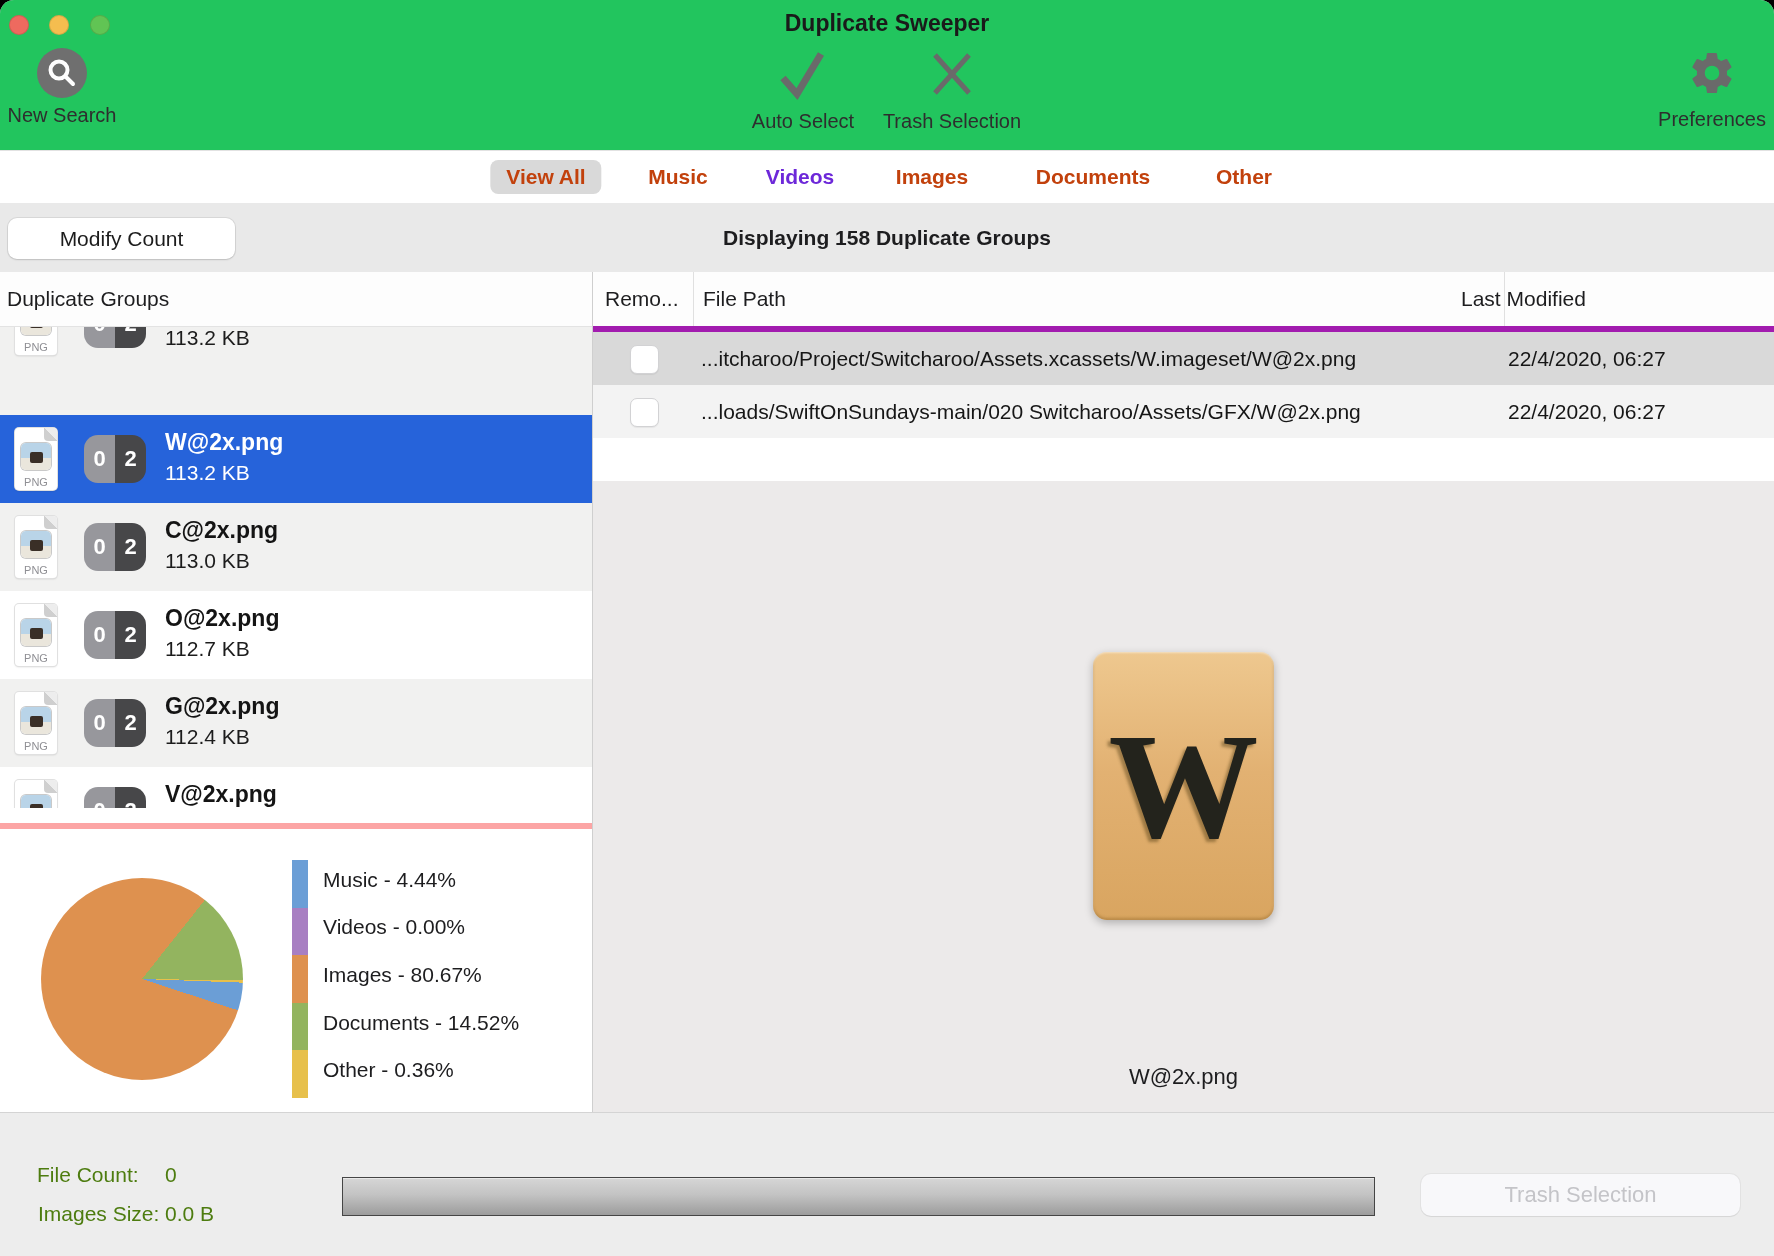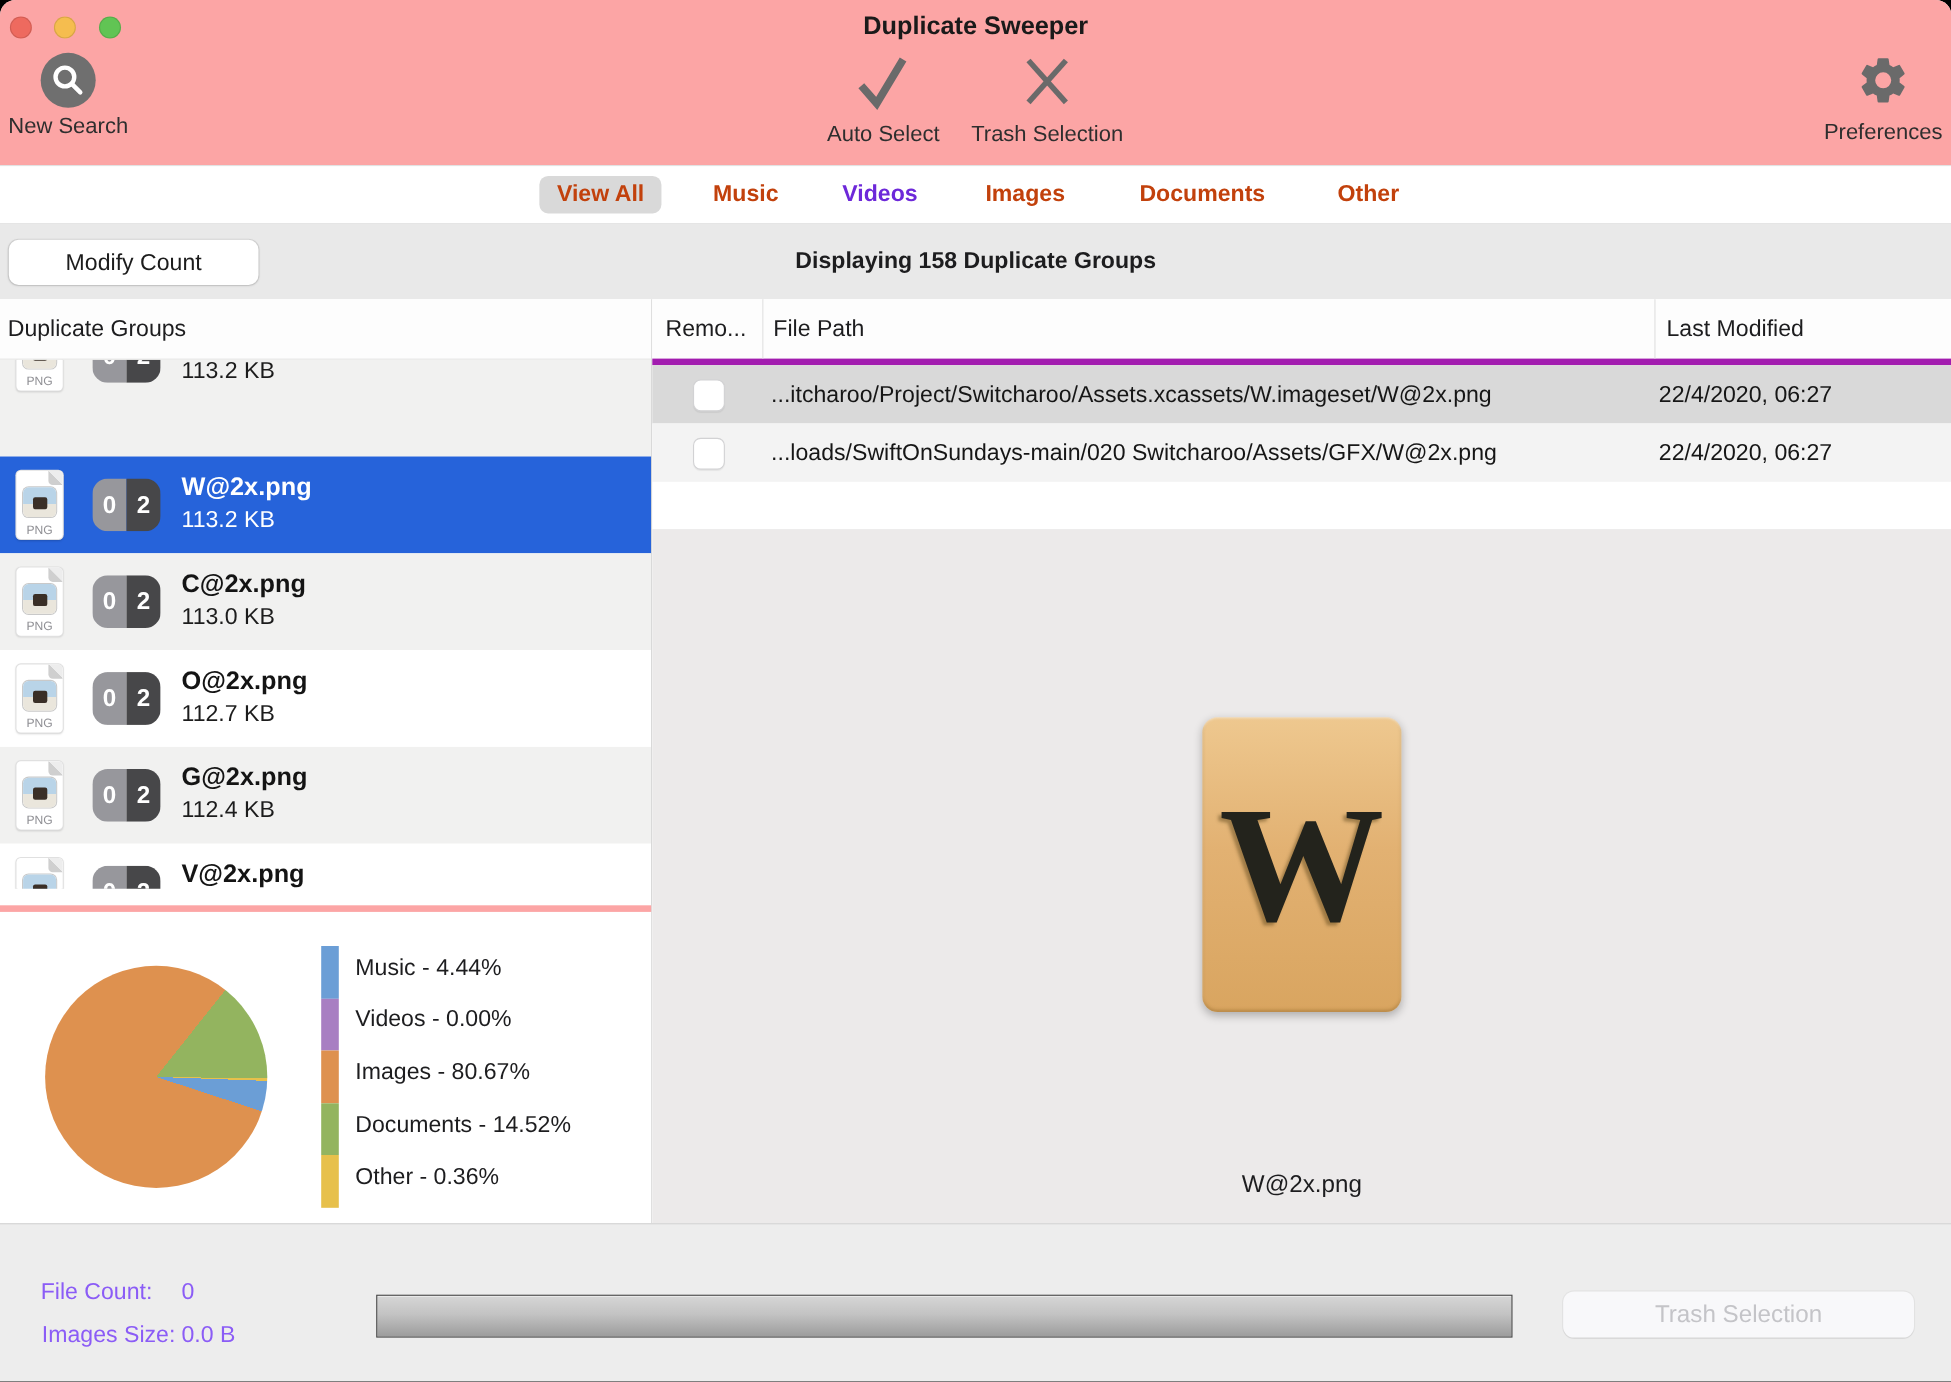--- a/index.html
+++ b/index.html
@@ -3,21 +3,21 @@
 <meta charset="utf-8">
 <style>
   html,body{margin:0;padding:0;background:#000;}
   .window{
     position:relative;width:1774px;height:1256px;overflow:hidden;
     background:#ededed;border-radius:14px 14px 0 0;
     font-family:"Liberation Sans","DejaVu Sans",sans-serif;color:#1d1d1f;
     -webkit-font-smoothing:antialiased;
   }
   
-  .toolbar{position:absolute;left:0;top:0;width:100%;height:150px;background:#fca5a5;}
+  .toolbar{position:absolute;left:0;top:0;width:100%;height:150px;background:#22c55e;}
   .tl{position:absolute;top:15px;width:20px;height:20px;border-radius:50%;}
   .tl.red{left:9px;background:#ee6a5f;box-shadow:inset 0 0 0 1px rgba(0,0,0,.12);}
   .tl.yellow{left:49px;background:#f5bd4f;box-shadow:inset 0 0 0 1px rgba(0,0,0,.12);}
   .tl.green{left:90px;background:#61c454;box-shadow:inset 0 0 0 1px rgba(0,0,0,.12);}
   .win-title{position:absolute;left:0;right:0;top:10px;text-align:center;font-size:23px;font-weight:bold;color:#1a1a1a;}
   .tb-item{position:absolute;top:48px;text-align:center;}
   .tb-item .lbl{display:block;margin-top:6px;font-size:20px;color:#2e2e2e;}
   .tb-icn{display:block;margin:0 auto;}
   .newsearch-disc{width:50px;height:50px;border-radius:50%;background:#6f6f6f;display:flex;align-items:center;justify-content:center;}
   
@@ -62,40 +62,40 @@
   .lstrip{position:absolute;left:292px;top:31px;width:16px;height:238px;display:flex;flex-direction:column;}
   .lstrip div{flex:1;}
   .legend{position:absolute;left:323px;top:27px;height:238px;display:flex;flex-direction:column;}
   .legend .lrow{flex:1;display:flex;align-items:center;font-size:21px;color:#1d1d1f;white-space:nowrap;}
   
   .right-panel{position:absolute;left:593px;top:0;width:1181px;height:840px;background:#fff;}
   .rhdr{position:relative;height:54px;background:#fdfdfd;border-bottom:6px solid #a21caf;font-size:21px;}
   .rhdr span{position:absolute;top:0;height:54px;line-height:54px;}
   .h-remove{left:12px;}
   .h-path{left:110px;}
-  .h-mod{left:922px;}
+  .h-mod{left:868px;}
   .hsep{position:absolute;top:6px;height:42px;width:1px;background:#e0e0e0;}
   .hsep.s1{left:100px;} .hsep.s2{left:911px;}
   .frow{position:relative;height:53px;font-size:21px;}
   .frow.sel{background:#d9d9d9;}
   .frow.alt{background:#f3f3f3;}
   .cbox{position:absolute;left:37px;top:13px;width:27px;height:27px;background:#fff;border:1px solid #d2d2d4;border-radius:7px;box-shadow:0 1px 1px rgba(0,0,0,.06);}
   .fpath{position:absolute;left:108px;top:0;height:53px;line-height:53px;white-space:nowrap;color:#161616;}
   .fdate{position:absolute;left:915px;top:0;height:46px;line-height:53px;color:#161616;}
   .preview{position:absolute;left:0;top:209px;width:1181px;height:631px;background:#eceaea;}
   .tile{position:absolute;left:0;right:0;margin:0 auto;top:171px;width:181px;height:268px;border-radius:14px;
     background:linear-gradient(180deg,#eec88f 0%,#e2b172 45%,#d9a560 100%);
     box-shadow:0 3px 8px rgba(0,0,0,.25), inset 0 -2px 3px rgba(120,80,20,.35), inset 0 1px 2px rgba(255,255,255,.5);
     display:flex;align-items:center;justify-content:center;}
   .tile span{font-family:"Liberation Serif","DejaVu Serif",serif;font-weight:bold;font-size:150px;line-height:1;color:#23231c;
     text-shadow:-3px 3px 3px rgba(80,60,20,.45);}
   .caption{position:absolute;left:0;right:0;top:583px;text-align:center;font-size:22px;color:#1d1d1f;}
   
   .footer{position:absolute;left:0;top:1112px;width:100%;height:144px;background:#ededed;border-top:1px solid #d4d4d4;}
-  .f-lbl,.f-val{position:absolute;font-size:21px;color:#8b5cf6;}
+  .f-lbl,.f-val{position:absolute;font-size:21px;color:#4d7c0f;}
   .fc-l{left:37px;top:50px;} .fc-v{left:165px;top:50px;}
   .ts-l{left:38px;top:89px;} .ts-v{left:165px;top:89px;}
   .progress{position:absolute;left:342px;top:64px;width:1031px;height:37px;border:1px solid #454545;
     background:linear-gradient(180deg,#d6d6d6 0%,#c3c3c3 45%,#9c9c9c 100%);box-shadow:inset 0 1px 0 #e9e9e9;}
   .trash-btn{position:absolute;left:1421px;top:61px;width:319px;height:42px;border:none;border-radius:10px;background:#f8f8fa;
     box-shadow:0 0 0 1px rgba(0,0,0,.04),0 1px 1px rgba(0,0,0,.06);font-size:22px;color:#c4c4c8;font-family:inherit;}
 </style>
 </head>
 <body>
 

